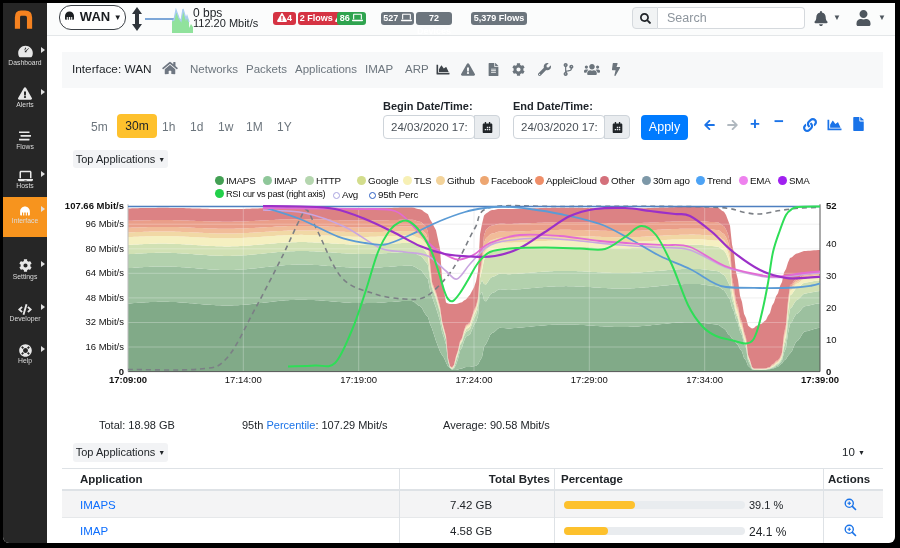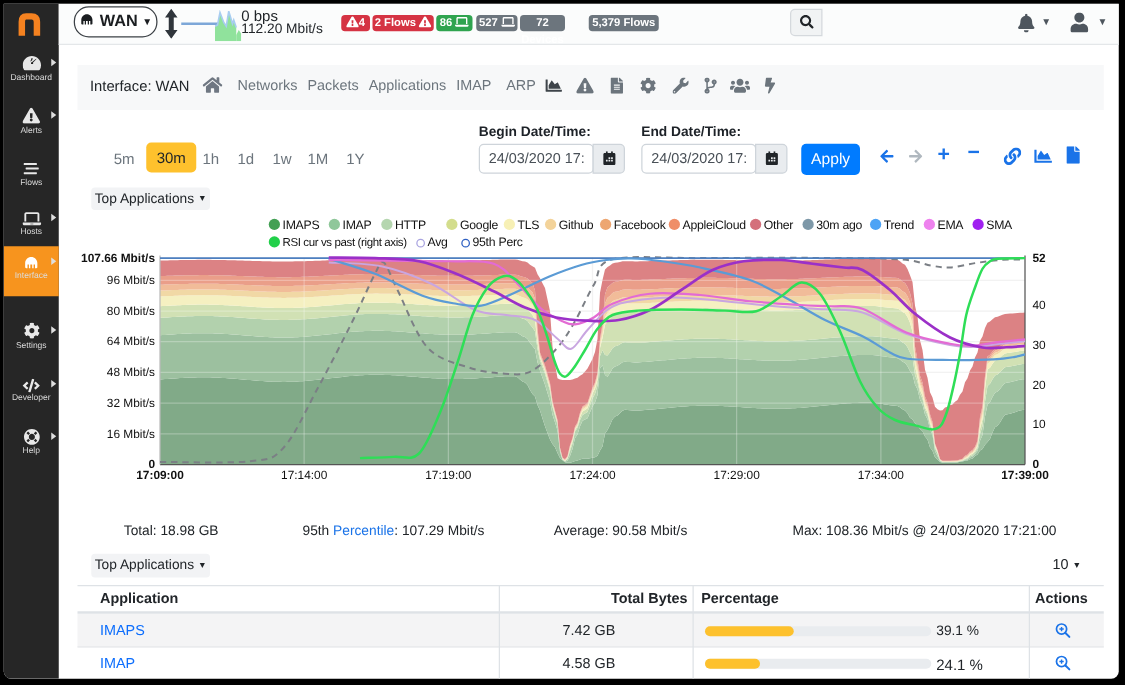--- a/index.html
+++ b/index.html
@@ -89,31 +89,32 @@
         <path d="M17 14 L17 20 L19 16 L21 19 L21 25 L17 25 Z" fill="#90e29c"></path>
       </svg>
       <div class="abs" style="left:146px;top:3px;font-size:12px;color:#212529">0 bps</div>
       <div class="abs" style="left:146px;top:14px;font-size:11px;color:#212529">112.20 Mbit/s</div>
       <div class="badge bdgr" style="left:226px;width:23px"><svg width="10" height="9" viewBox="0 0 576 512" style="vertical-align:-1px">
           <path fill="#fff" d="M569.5 440C588 472 564.8 512 527.9 512H48.1c-36.9 0-60-40.1-41.6-72L246.4 24c18.5-32 64.7-32 83.2 0l239.9 416zM288 354c-25.4 0-46 20.6-46 46s20.6 46 46 46 46-20.6 46-46-20.6-46-46-46zm-43.7-165.3l7.4 136c.3 6.4 5.6 11.3 12 11.3h48.5c6.4 0 11.6-5 12-11.3l7.4-136c.4-6.9-5.1-12.7-12-12.7h-63.4c-6.9 0-12.4 5.8-12 12.7z"></path>
         </svg>4</div>
       <div class="badge bdgr" style="left:251px;width:49px">2 Flows <svg width="10" height="9" viewBox="0 0 576 512" style="vertical-align:-1px">
           <path fill="#fff" d="M569.5 440C588 472 564.8 512 527.9 512H48.1c-36.9 0-60-40.1-41.6-72L246.4 24c18.5-32 64.7-32 83.2 0l239.9 416zM288 354c-25.4 0-46 20.6-46 46s20.6 46 46 46 46-20.6 46-46-20.6-46-46-46zm-43.7-165.3l7.4 136c.3 6.4 5.6 11.3 12 11.3h48.5c6.4 0 11.6-5 12-11.3l7.4-136c.4-6.9-5.1-12.7-12-12.7h-63.4c-6.9 0-12.4 5.8-12 12.7z"></path>
         </svg></div>
-      <div class="badge bdgg" style="left:302px;width:29px">86 <svg width="11" height="9" viewBox="0 0 640 512" style="vertical-align:-1px">
+      <div class="badge bdgg" style="left:290px;width:29px">86 <svg width="11" height="9" viewBox="0 0 640 512" style="vertical-align:-1px">
           <path fill="#fff" d="M128 96h384v256h64V96c0-35.3-28.7-64-64-64H128c-35.3 0-64 28.7-64 64v256h64V96zm496 288H16c-8.8 0-16 7.2-16 16v16c0 35.2 28.8 64 64 64h512c35.2 0 64-28.8 64-64v-16c0-8.8-7.2-16-16-16z"></path>
         </svg></div>
       <div class="badge bdgy" style="left:334px;width:33px">527 <svg width="11" height="9" viewBox="0 0 640 512" style="vertical-align:-1px">
           <path fill="#fff" d="M128 96h384v256h64V96c0-35.3-28.7-64-64-64H128c-35.3 0-64 28.7-64 64v256h64V96zm496 288H16c-8.8 0-16 7.2-16 16v16c0 35.2 28.8 64 64 64h512c35.2 0 64-28.8 64-64v-16c0-8.8-7.2-16-16-16z"></path>
         </svg></div>
       <div class="badge bdgy" style="left:369px;width:36px">72 Devices</div>
       <div class="badge bdgy" style="left:424px;width:56px">5,379 Flows</div>
       <div class="abs" style="left:585px;top:4px;width:26px;height:22px;background:#f1f3f4;border:1px solid #d5d9dd;border-radius:4px 0 0 4px;text-align:center;line-height:22px"><svg width="11" height="11" viewBox="0 0 512 512">
           <path fill="#212529" d="M505 442.7L405.3 343c-4.5-4.5-10.6-7-17-7H372c27.6-35.3 44-79.7 44-128C416 93.1 322.9 0 208 0S0 93.1 0 208s93.1 208 208 208c48.3 0 92.7-16.4 128-44v16.3c0 6.4 2.5 12.5 7 17l99.7 99.7c9.4 9.4 24.6 9.4 33.9 0l28.3-28.3c9.4-9.4 9.4-24.6.1-34zM208 336c-70.7 0-128-57.2-128-128 0-70.7 57.2-128 128-128 70.7 0 128 57.2 128 128 0 70.7-57.2 128-128 128z"></path>
         </svg></div>
+      <div class="abs" style="left:611px;top:4px;width:147px;height:22px;background:#fff;border:1px solid #d5d9dd;border-left:none;border-radius:0 4px 4px 0;line-height:20px;font-size:12.5px;color:#8d959d;padding-left:9px">Search</div>
       <svg class="abs" style="left:767px;top:8px" width="14" height="15" viewBox="0 0 448 512">
         <path fill="#4e565e" d="M224 512c35.32 0 63.97-28.65 63.97-64H160.03c0 35.35 28.65 64 63.97 64zm215.39-149.71c-19.32-20.76-55.47-51.99-55.47-154.29 0-77.7-54.48-139.9-127.94-155.16V32c0-17.67-14.32-32-31.98-32s-31.98 14.33-31.98 32v20.84C118.56 68.1 64.08 130.3 64.08 208c0 102.3-36.15 133.53-55.47 154.29-6 6.45-8.66 14.16-8.61 21.71.11 16.4 12.98 32 32.1 32h383.8c19.12 0 32-15.6 32.1-32 .05-7.55-2.61-15.27-8.61-21.71z"></path>
       </svg>
       <div class="abs" style="left:786px;top:10px;font-size:8px;color:#4e565e">▼</div>
       <svg class="abs" style="left:809px;top:7px" width="15" height="16" viewBox="0 0 448 512">
         <path fill="#4e565e" d="M224 256c70.7 0 128-57.3 128-128S294.7 0 224 0 96 57.3 96 128s57.3 128 128 128zm89.6 32h-16.7c-22.2 10.2-46.9 16-72.9 16s-50.6-5.8-72.9-16h-16.7C60.2 288 0 348.2 0 422.4V464c0 26.5 21.5 48 48 48h352c26.5 0 48-21.5 48-48v-41.6c0-74.2-60.2-134.4-134.4-134.4z"></path>
       </svg>
       <div class="abs" style="left:831px;top:10px;font-size:8px;color:#4e565e">▼</div>
     </div>
     <div id="navband">
@@ -201,21 +202,20 @@
     <div class="leg" style="left:639px;top:172px"><span class="dot" style="background:#7d98a8"></span>30m ago</div>
     <div class="leg" style="left:693px;top:172px"><span class="dot" style="background:#4da3f5"></span>Trend</div>
     <div class="leg" style="left:736px;top:172px"><span class="dot" style="background:#ee82ee"></span>EMA</div>
     <div class="leg" style="left:775px;top:172px"><span class="dot" style="background:#a020f0"></span>SMA</div>
     <div class="leg" style="left:212px;top:186px;font-size:9.2px;letter-spacing:-0.3px"><span class="dot" style="background:#22d04a"></span>RSI cur vs past (right axis)</div>
     <div class="leg" style="left:330px;top:185.5px"><span class="ring" style="border:1.5px solid #a9a4e0"></span>Avg</div>
     <div class="leg" style="left:366px;top:185.5px"><span class="ring" style="border:1.5px solid #2d5fc2"></span>95th Perc</div>
     <div class="stat" style="left:96px">Total: 18.98 GB</div>
     <div class="stat" style="left:239px">95th <span style="color:#1a73e8">Percentile</span>: 107.29 Mbit/s</div>
     <div class="stat" style="left:440px">Average: 90.58 Mbit/s</div>
-    <div class="stat" style="left:631px">Max: 108.36 Mbit/s @ 24/03/2020 17:21:00</div>
     <div class="abs" style="left:59px;top:488px;width:821px;height:27px;background:#f4f4f5"></div>
     <div class="abs" style="left:59px;top:465px;width:821px;height:1px;background:#dee2e6"></div>
     <div class="abs" style="left:59px;top:486px;width:821px;height:2px;background:#dee2e6"></div>
     <div class="abs" style="left:59px;top:514px;width:821px;height:1px;background:#e6e8ea"></div>
     <div class="abs" style="left:59px;top:539.5px;width:821px;height:1px;background:#e6e8ea"></div>
     <div class="abs" style="left:396px;top:465px;width:1px;height:75px;background:#dee2e6"></div>
     <div class="abs" style="left:551px;top:465px;width:1px;height:75px;background:#dee2e6"></div>
     <div class="abs" style="left:820px;top:465px;width:1px;height:75px;background:#dee2e6"></div>
     <div class="thead" style="left:77px;top:470px">Application</div>
     <div class="thead" style="left:447px;top:470px;width:100px;text-align:right">Total Bytes</div>

